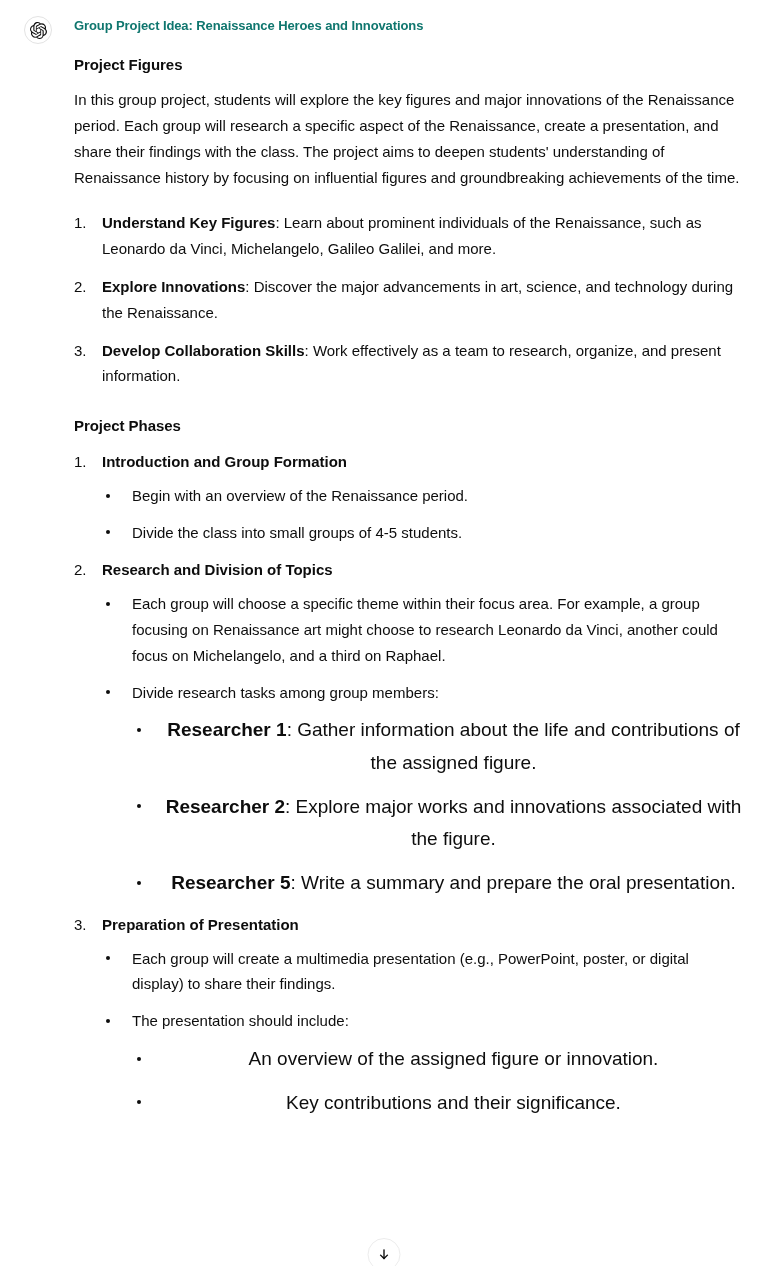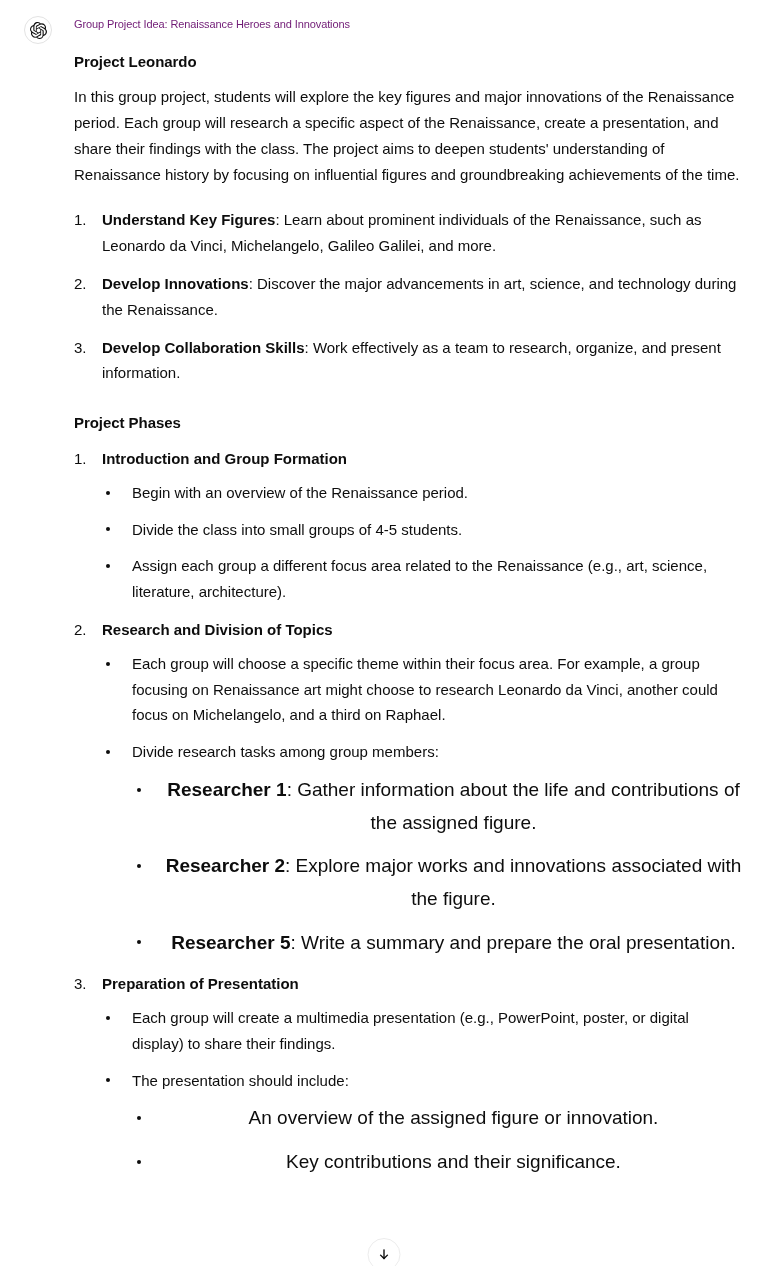--- a/index.html
+++ b/index.html
@@ -38,25 +38,25 @@
   }
   .avatar svg { display: block; }
 
   .content {
     margin-left: 50px;
     max-width: 672px;
   }
 
   
   h1.doc-title {
-    font-size: 11px;
+    font-size: 13px;
     line-height: 1.5;
-    font-weight: 400;
+    font-weight: 700;
     margin: 0 0 18px 0;
-    color: #701a75;
+    color: #0f766e;
     letter-spacing: -0.1px;
   }
   h2.section-heading {
     font-size: 15px;
     line-height: 1.45;
     font-weight: 700;
     margin: 0 0 12px 0;
     color: #0d0d0d;
     letter-spacing: -0.05px;
   }
@@ -170,50 +170,49 @@
   <div class="avatar">
     <svg width="17" height="17" viewBox="0 0 24 24" fill="#0d0d0d" aria-hidden="true">
       <path d="M22.282 9.821a5.985 5.985 0 0 0-.516-4.91 6.046 6.046 0 0 0-6.51-2.9A6.065 6.065 0 0 0 4.981 4.18a5.985 5.985 0 0 0-3.998 2.9 6.046 6.046 0 0 0 .743 7.097 5.98 5.98 0 0 0 .51 4.911 6.051 6.051 0 0 0 6.515 2.9A5.985 5.985 0 0 0 13.26 24a6.056 6.056 0 0 0 5.772-4.206 5.99 5.99 0 0 0 3.997-2.9 6.056 6.056 0 0 0-.747-7.073zM13.26 22.43a4.476 4.476 0 0 1-2.876-1.04l.141-.081 4.779-2.758a.795.795 0 0 0 .392-.681v-6.737l2.02 1.168a.071.071 0 0 1 .038.052v5.583a4.504 4.504 0 0 1-4.494 4.494zM3.6 18.304a4.47 4.47 0 0 1-.535-3.014l.142.085 4.783 2.759a.771.771 0 0 0 .78 0l5.843-3.369v2.332a.08.08 0 0 1-.33.062L9.74 19.95a4.5 4.5 0 0 1-6.14-1.646zM2.34 7.896a4.485 4.485 0 0 1 2.366-1.973V11.6a.766.766 0 0 0 .388.676l5.815 3.355-2.02 1.168a.076.076 0 0 1-.071 0l-4.83-2.786A4.504 4.504 0 0 1 2.34 7.872zm16.597 3.855-5.833-3.387L15.119 7.2a.076.076 0 0 1 .071 0l4.83 2.791a4.494 4.494 0 0 1-.676 8.105v-5.678a.79.79 0 0 0-.407-.667zm2.01-3.025-.141-.085-4.774-2.782a.776.776 0 0 0-.785 0L9.409 9.23V6.897a.066.066 0 0 1 .028-.061l4.83-2.787a4.5 4.5 0 0 1 6.68 4.66zM8.305 12.863l-2.02-1.164a.08.08 0 0 1-.038-.057V6.075a4.5 4.5 0 0 1 7.375-3.453l-.142.08L8.7 5.46a.795.795 0 0 0-.393.681zm1.097-2.365 2.602-1.5 2.607 1.5v2.999l-2.597 1.5-2.607-1.5z"></path>
     </svg>
   </div>
 
   <div class="content">
 
     <h1 class="doc-title">Group Project Idea: Renaissance Heroes and Innovations</h1>
 
-    <h2 class="section-heading">Project Leonardo</h2>
+    <h2 class="section-heading">Project Figures</h2>
 
     <p class="para">In this group project, students will explore the key figures and major innovations of the Renaissance period. Each group will research a specific aspect of the Renaissance, create a presentation, and share their findings with the class. The project aims to deepen students' understanding of Renaissance history by focusing on influential figures and groundbreaking achievements of the time.</p>
 
 
     <ol class="lvl1" id="goals-list">
         <li>
           <span class="marker">1.</span>
           <span class="li-text"><b class="bold">Understand Key Figures</b>: Learn about prominent individuals of the Renaissance, such as Leonardo da Vinci, Michelangelo, Galileo Galilei, and more.</span>
         </li>
         <li>
           <span class="marker">2.</span>
-          <span class="li-text"><b class="bold">Develop Innovations</b>: Discover the major advancements in art, science, and technology during the Renaissance.</span>
+          <span class="li-text"><b class="bold">Explore Innovations</b>: Discover the major advancements in art, science, and technology during the Renaissance.</span>
         </li>
         <li>
           <span class="marker">3.</span>
           <span class="li-text"><b class="bold">Develop Collaboration Skills</b>: Work effectively as a team to research, organize, and present information.</span>
         </li>
       </ol>
 
     <h2 class="section-heading spaced">Project Phases</h2>
 
     <ol class="lvl1" id="phases-list">
         <li>
           <span class="marker">1.</span>
           <span class="li-text"><b class="bold">Introduction and Group Formation</b></span>
           <ul class="lvl2">
             <li><span class="dot"></span>Begin with an overview of the Renaissance period.</li>
             <li><span class="dot"></span>Divide the class into small groups of 4-5 students.</li>
-            <li><span class="dot"></span>Assign each group a different focus area related to the Renaissance (e.g., art, science, literature, architecture).</li>
           </ul>
         </li>
         <li>
           <span class="marker">2.</span>
           <span class="li-text"><b class="bold">Research and Division of Topics</b></span>
           <ul class="lvl2">
             <li><span class="dot"></span>Each group will choose a specific theme within their focus area. For example, a group focusing on Renaissance art might choose to research Leonardo da Vinci, another could focus on Michelangelo, and a third on Raphael.</li>
             <li><span class="dot"></span>Divide research tasks among group members:<ul class="lvl3">
                 <li><span class="dot"></span><b class="bold">Researcher 1</b>: Gather information about the life and contributions of the assigned figure.</li>
                 <li><span class="dot"></span><b class="bold">Researcher 2</b>: Explore major works and innovations associated with the figure.</li>

